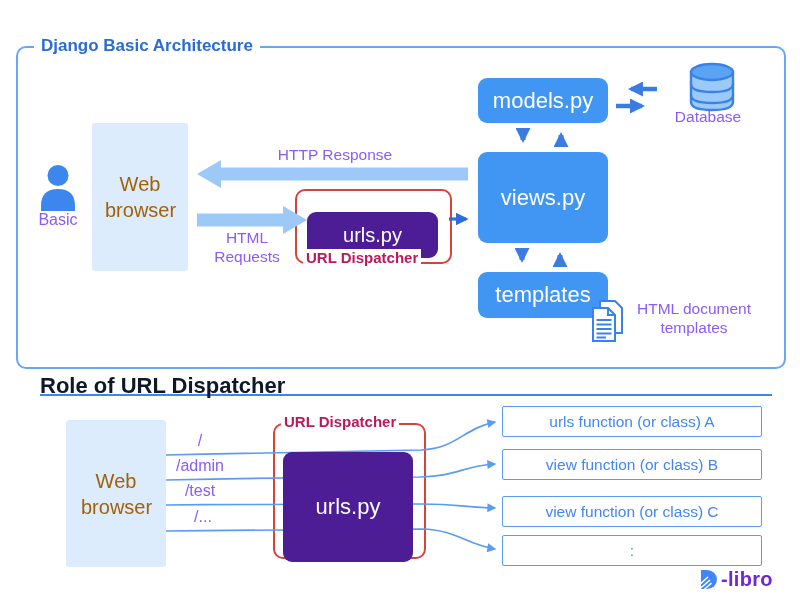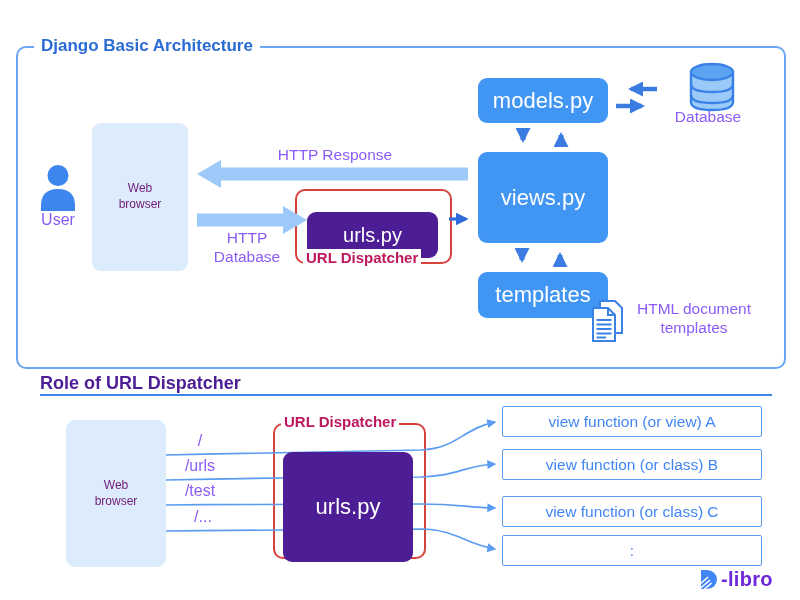--- a/index.html
+++ b/index.html
@@ -2,26 +2,26 @@
 <html><head>
 <meta charset="utf-8">
 <style>
   html,body{margin:0;padding:0;background:#ffffff;}
   body{width:800px;height:600px;position:relative;overflow:hidden;
        font-family:"Liberation Sans","DejaVu Sans",sans-serif;}
   .abs{position:absolute;}
   .panel{border:2.5px solid #6aa7f3;border-radius:10px;z-index:0;}
   .panel-title{background:#fff;padding:0 7px;color:#2b6cd4;font-weight:bold;
                font-size:17px;z-index:2;white-space:nowrap;}
-  .section-title{color:#4c1d95;font-weight:bold;font-size:18px;white-space:nowrap;z-index:2;}
+  .section-title{color:#0f172a;font-weight:bold;font-size:22px;white-space:nowrap;z-index:2;}
   .underline{background:#3f86ea;height:2px;z-index:1;}
   .bluebox{background:#4196f3;border-radius:9px;color:#fff;display:flex;align-items:center;
            justify-content:center;font-size:22px;z-index:2;}
-  .panelbox{background:#dcecfc;border-radius:9px;color:#701a75;display:flex;align-items:center;
-            justify-content:center;text-align:center;font-size:12px;line-height:1.3;z-index:2;}
+  .panelbox{background:#dcecfc;border-radius:3px;color:#a16207;display:flex;align-items:center;
+            justify-content:center;text-align:center;font-size:20px;line-height:1.3;z-index:2;}
   .redbox{background:#4c1d95;border-radius:9px;color:#fff;display:flex;align-items:center;
           justify-content:center;z-index:3;margin-top:15px;}
   .redoutline{border:2.2px solid #d5443c;border-radius:10px;z-index:1;}
   .red-label{background:#fff;color:#be185d;font-weight:bold;font-size:15px;
              padding:0 3px;z-index:4;white-space:nowrap;}
   .bluetext{color:#8b5cf6;font-size:15.5px;text-align:center;z-index:2;line-height:1.2;}
   .viewbox{border:1.7px solid #5b9cf0;border-radius:2px;color:#4286f5;background:#fff;
            display:flex;align-items:center;justify-content:center;font-size:15.5px;z-index:2;}
   .svglayer{left:0;top:0;z-index:1;}
   .icon{z-index:3;}
@@ -31,28 +31,28 @@
 </head>
 <body>
 
 <div class="abs panel" style="left:16px;top:46px;width:766px;height:319px;"></div>
 <div class="abs panel-title" style="left:34px;top:36px;">Django Basic Architecture</div>
 
 <svg class="abs icon" style="left:38px;top:164px;" width="40" height="48" viewBox="0 0 40 48">
   <circle cx="20" cy="11.5" r="10.5" fill="#3c86ee"></circle>
   <path d="M3,47 L3,42 Q3,25 20,25 Q37,25 37,42 L37,47 Z" fill="#3c86ee"></path>
 </svg>
-<div class="abs bluetext" style="left:24px;top:210px;width:68px;font-size:16px;">User</div>
+<div class="abs bluetext" style="left:24px;top:210px;width:68px;font-size:16px;">Basic</div>
 
 <div class="abs panelbox" style="left:92px;top:123px;width:96px;height:148px;">
   <span style="width:70px;">Web browser</span>
 </div>
 
 <div class="abs bluetext" style="left:255px;top:146px;width:160px;">HTTP Response</div>
-<div class="abs bluetext" style="left:202px;top:229px;width:90px;">HTTP Database</div>
+<div class="abs bluetext" style="left:202px;top:229px;width:90px;">HTML Requests</div>
 
 <div class="abs redoutline" style="left:295px;top:189px;width:153px;height:71px;"></div>
 <div class="abs redbox" style="left:307px;top:197px;width:131px;height:46px;font-size:20px;">
   <span>urls.py</span>
 </div>
 <div class="abs red-label" style="left:303px;top:249px;">URL Dispatcher</div>
 
 <div class="abs bluebox" style="left:478px;top:78px;width:130px;height:45px;">
   <span>models.py</span>
 </div>
@@ -84,32 +84,32 @@
 <div class="abs bluetext" style="left:625px;top:300px;width:138px;">HTML document templates</div>
 
 <div class="abs section-title" style="left:40px;top:373px;">Role of URL Dispatcher</div>
 <div class="abs underline" style="left:40px;top:394px;width:732px;"></div>
 
 <div class="abs panelbox" style="left:66px;top:420px;width:100px;height:147px;">
   <span style="width:70px;">Web browser</span>
 </div>
 
 <div class="abs bluetext" style="left:160px;top:431px;width:80px;font-size:16px;">/</div>
-<div class="abs bluetext" style="left:160px;top:456px;width:80px;font-size:16px;">/urls</div>
+<div class="abs bluetext" style="left:160px;top:456px;width:80px;font-size:16px;">/admin</div>
 <div class="abs bluetext" style="left:160px;top:481px;width:80px;font-size:16px;">/test</div>
 <div class="abs bluetext" style="left:163px;top:507px;width:80px;font-size:16px;">/...</div>
 
 <div class="abs redoutline" style="left:273px;top:423px;width:149px;height:132px;"></div>
 <div class="abs redbox" style="left:283px;top:437px;width:130px;height:110px;font-size:22px;">
   <span>urls.py</span>
 </div>
 <div class="abs red-label" style="left:281px;top:413px;">URL Dispatcher</div>
 
 <div class="abs viewbox" style="left:502px;top:406px;width:258px;height:29px;">
-  <span>view function (or view) A</span>
+  <span>urls function (or class) A</span>
 </div>
 <div class="abs viewbox" style="left:502px;top:449px;width:258px;height:29px;">
   <span>view function (or class) B</span>
 </div>
 <div class="abs viewbox" style="left:502px;top:496px;width:258px;height:29px;">
   <span>view function (or class) C</span>
 </div>
 <div class="abs viewbox" style="left:502px;top:535px;width:258px;height:29px;">
   <span>:</span>
 </div>

